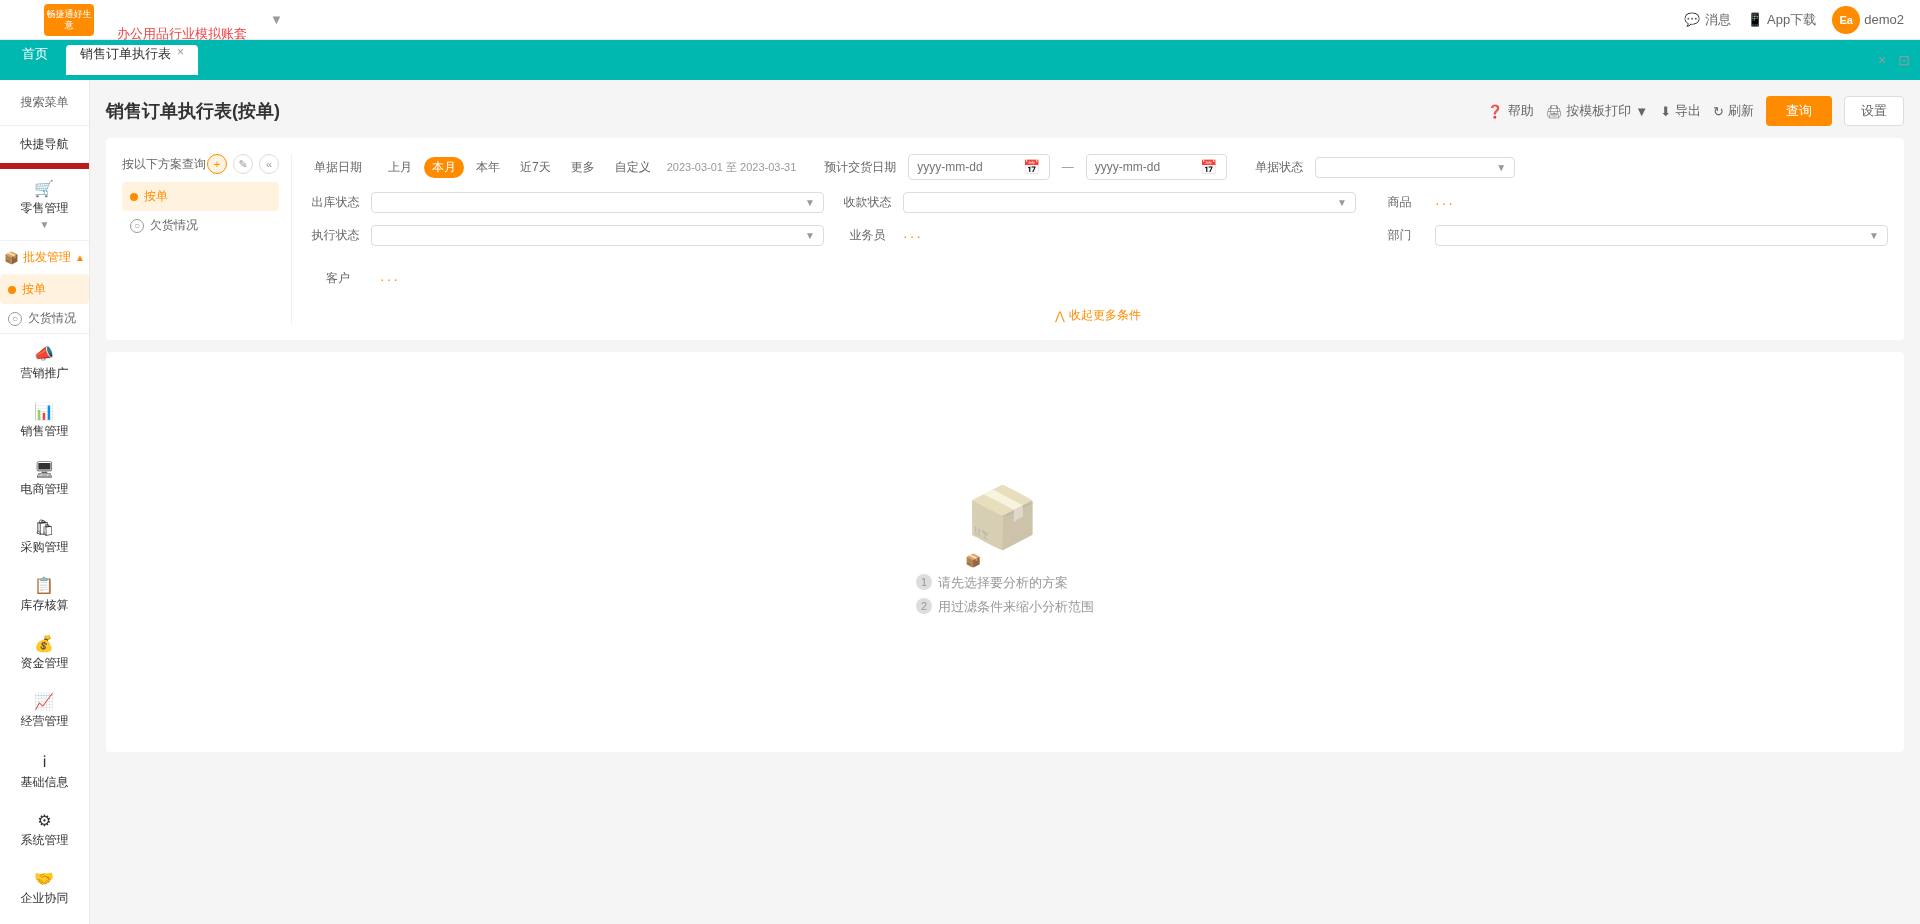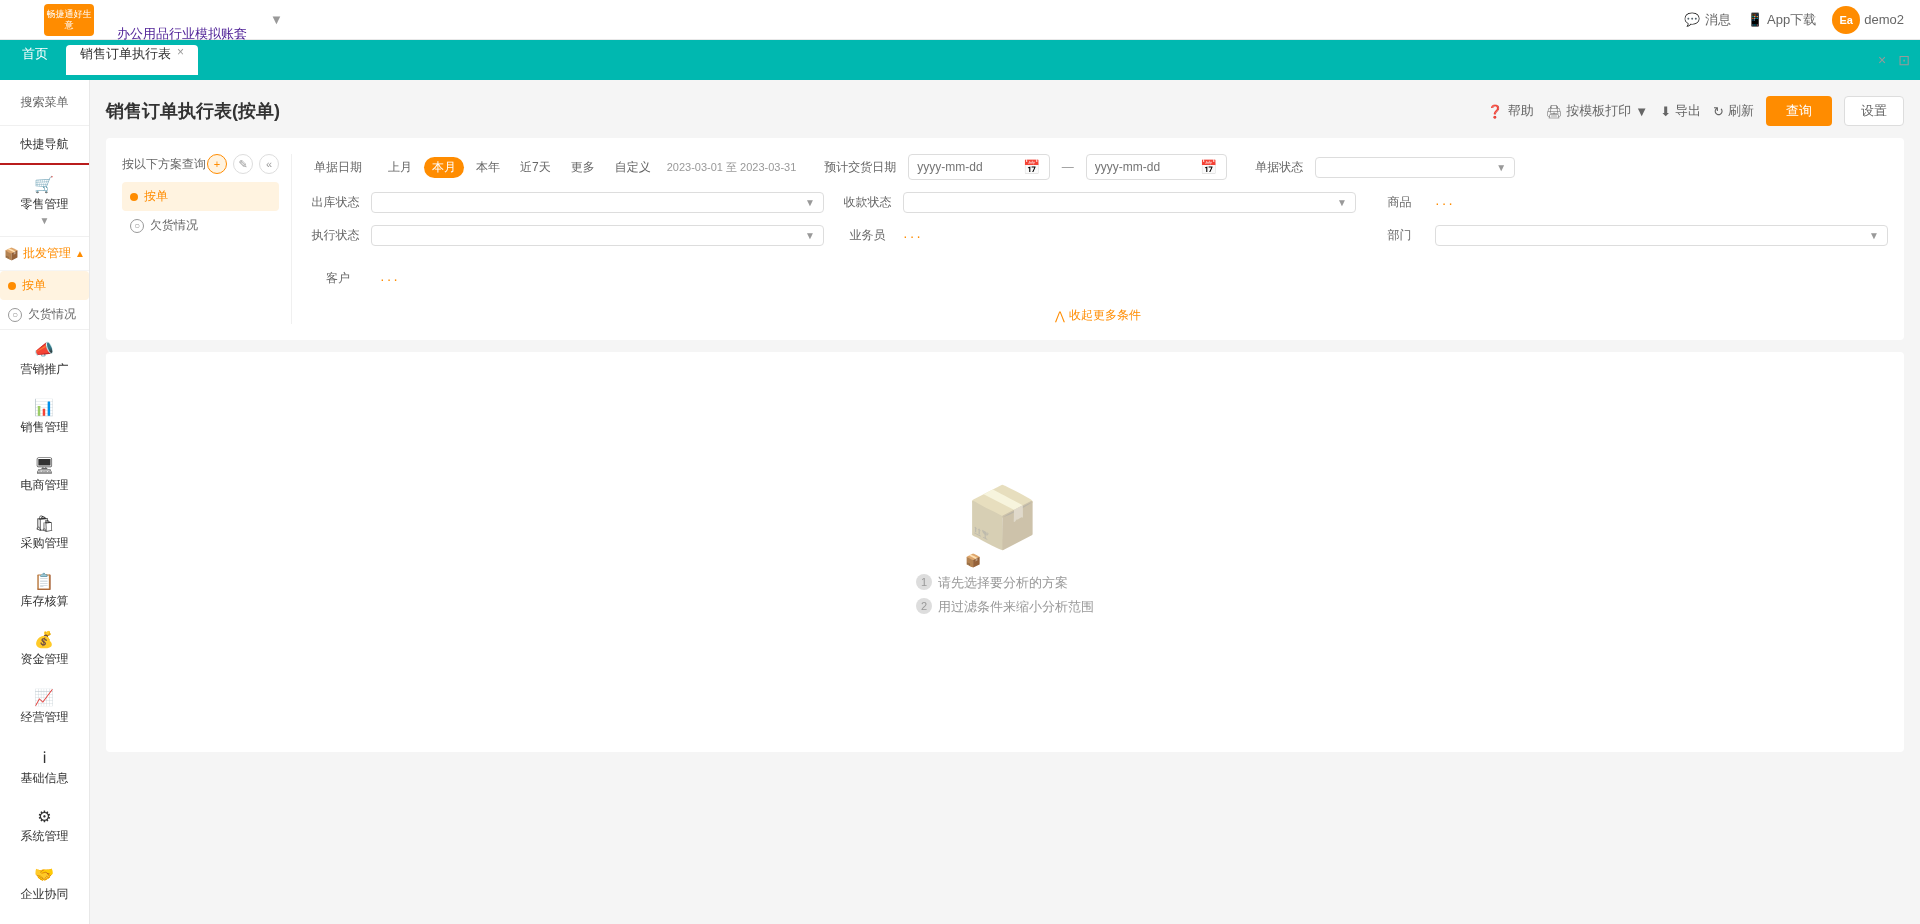--- a/index.html
+++ b/index.html
@@ -17,21 +17,21 @@
       flex-shrink: 0;
     }
     .top-bar-left { display: flex; align-items: center; gap: 23px; padding-left: 28px; }
     .logo-box {
       width: 50px; height: 32px;
       background: #ff8c00;
       border-radius: 4px;
       display: flex; align-items: center; justify-content: center;
       color: #fff; font-size: 10px; text-align: center; line-height: 1.2;
     }
-    .top-bar-title { color: #4c1d95; font-size: 13px; margin-top: 28px; }
+    .top-bar-title { color: #ef4444; font-size: 13px; margin-top: 28px; }
     .top-bar-right { display: flex; align-items: center; gap: 16px; color: #666; font-size: 13px; }
     .top-bar-right .icon-btn { display: flex; align-items: center; gap: 4px; cursor: pointer; }
 
     
     .nav-tabs {
       background: #00b8b0;
       height: 40px;
       display: flex;
       align-items: center;
       padding: 0 8px;
@@ -99,21 +99,21 @@
       cursor: pointer;
       display: flex; align-items: center; justify-content: center; gap: 4px;
       border-bottom: 1px solid #f5f5f5;
     }
     .quick-nav {
       padding: 10px 0;
       text-align: center;
       font-size: 12px;
       color: #333;
       cursor: pointer;
-      border-bottom: 2px solid #b91c1c;
+      border-bottom: 6px solid #b91c1c;
     }
 
     
     .content-area {
       flex: 1;
       overflow-y: auto;
       background: #f5f5f5;
       padding: 16px;
     }
 

